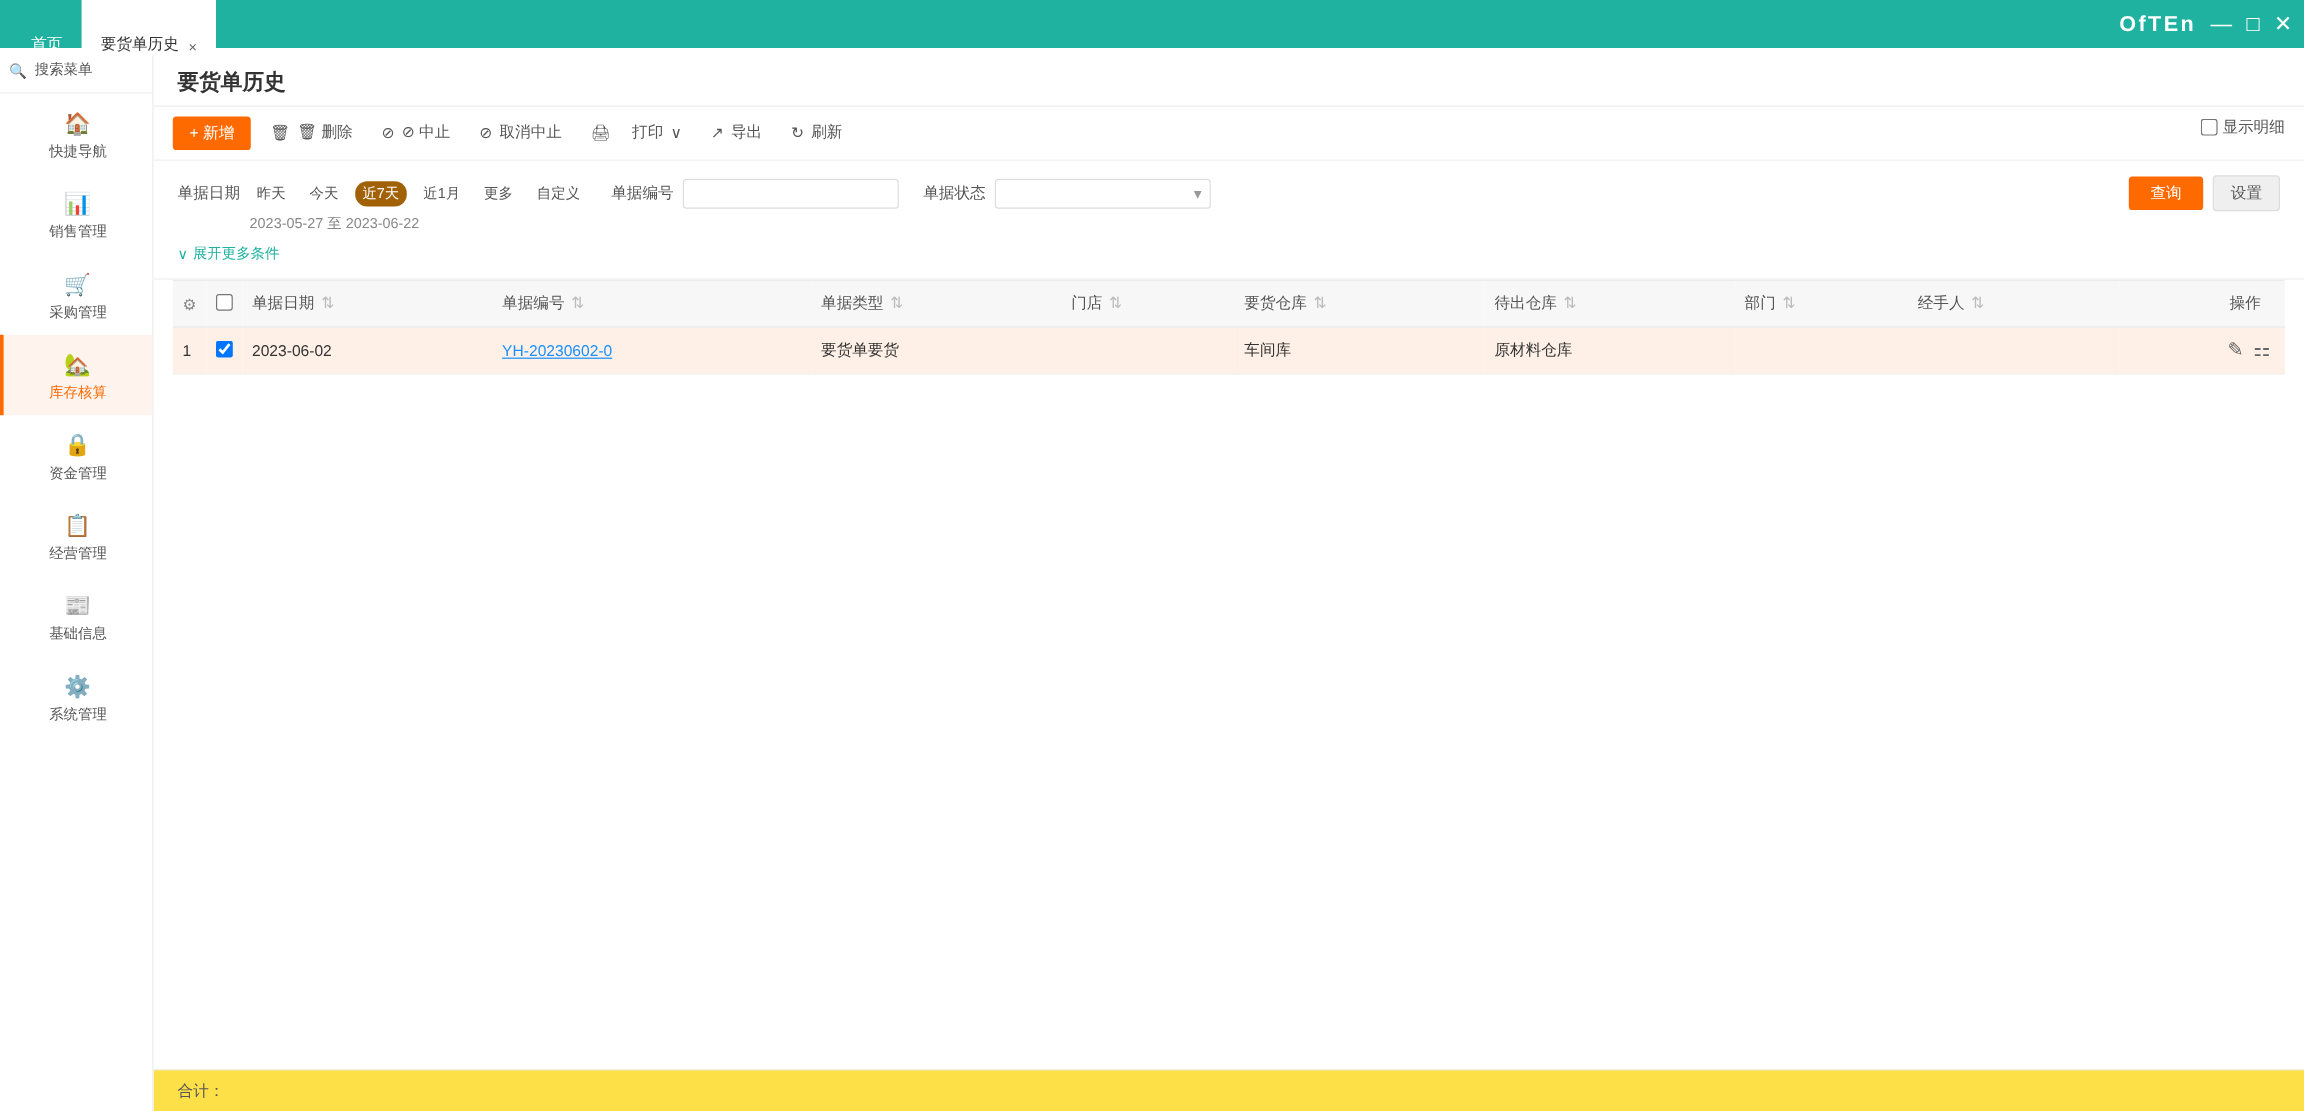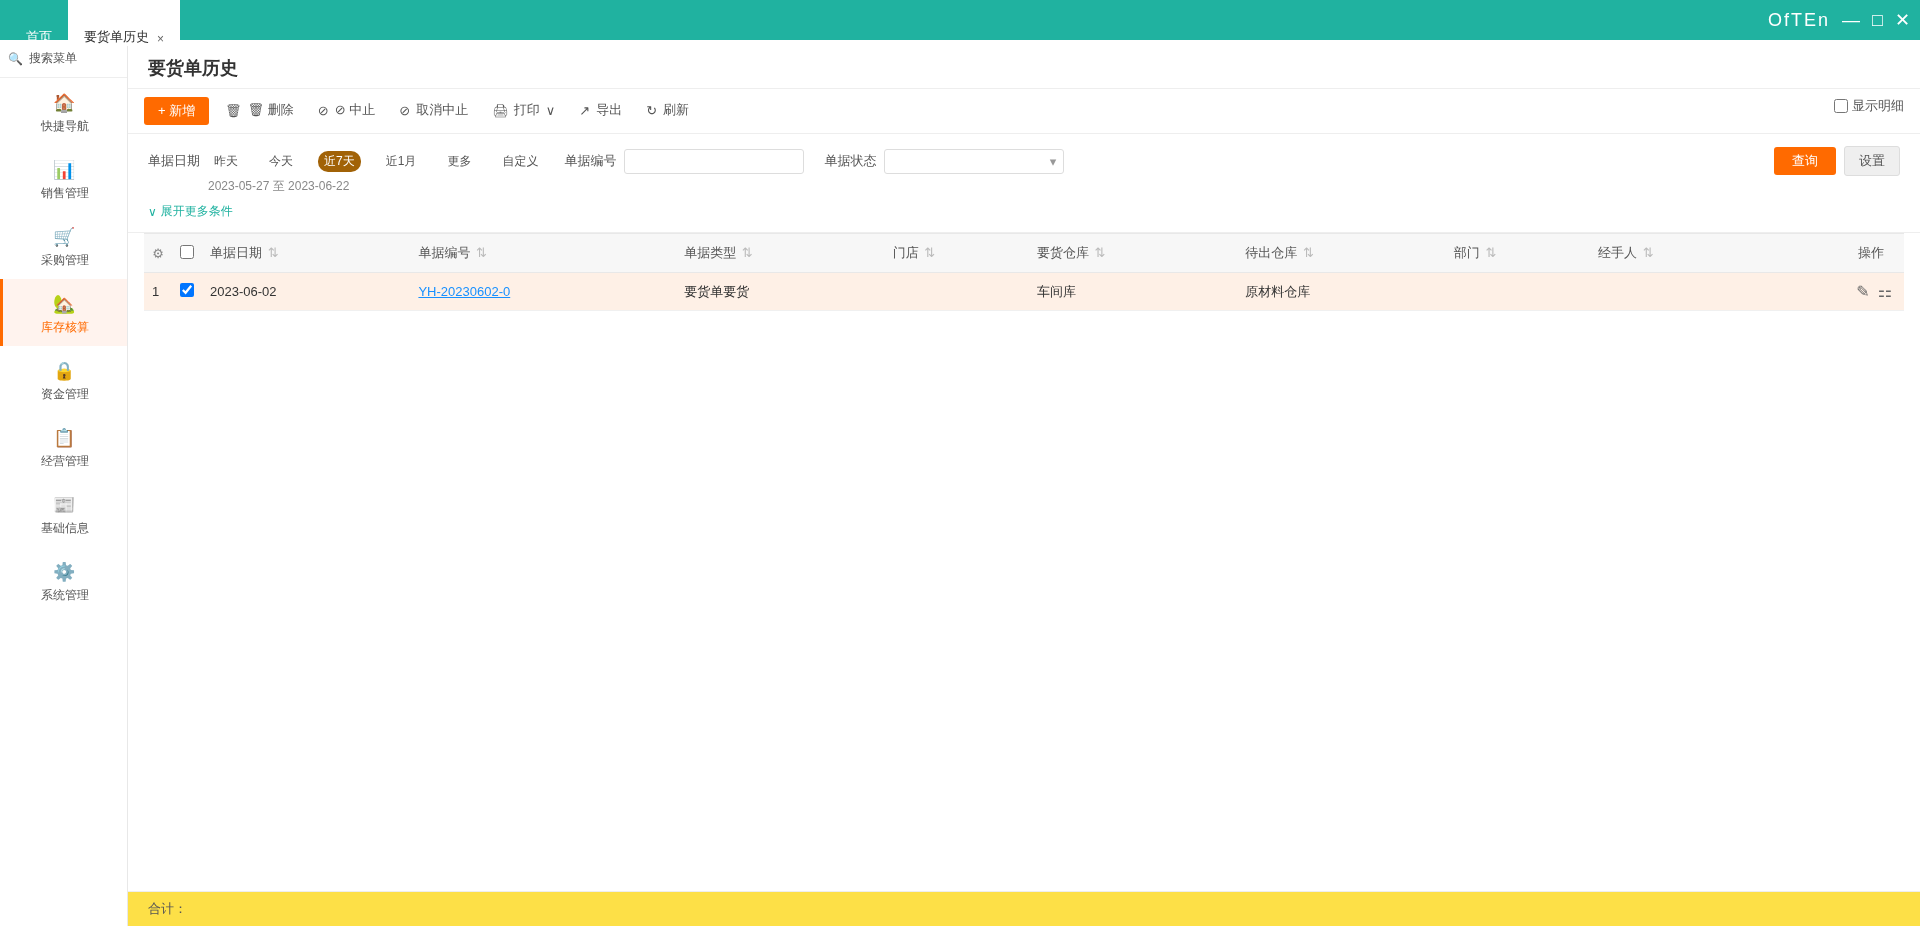--- a/index.html
+++ b/index.html
@@ -6,21 +6,21 @@
     body { font-family: "Microsoft YaHei", Arial, sans-serif; font-size: 13px; color: #333; background: #f0f2f5; display: flex; flex-direction: column; height: 926px; overflow: hidden; }
 
     
     .top-bar { height: 40px; background: #20b2a0; display: flex; align-items: center; padding: 0 10px; gap: 0; flex-shrink: 0; }
     .tab-item { height: 52px; display: flex; align-items: flex-end; padding: 0 16px; font-size: 13px; color: #fff; cursor: pointer; position: relative; }
     .tab-item.home { background: transparent; }
     .tab-item.active { background: #fff; color: #333; border-radius: 4px 4px 0 0; }
     .tab-item .tab-close { margin-left: 8px; font-size: 12px; cursor: pointer; color: #666; }
     .top-bar-right { margin-left: auto; display: flex; align-items: center; gap: 12px; }
     .top-bar-right span { color: #fff; font-size: 18px; cursor: pointer; }
-    .brand-text { color: #fff; font-size: 16px; font-weight: normal; letter-spacing: 2px; }
+    .brand-text { color: #fff; font-size: 16px; font-weight: bold; letter-spacing: 2px; }
 
     
     .main-layout { display: flex; flex: 1; overflow: hidden; }
 
     
     .sidebar { width: 128px; background: #fff; border-right: 1px solid #e8e8e8; display: flex; flex-direction: column; flex-shrink: 0; }
     .sidebar-item { display: flex; flex-direction: column; align-items: center; padding: 14px 0 10px; cursor: pointer; color: #555; font-size: 12px; gap: 4px; border-left: 3px solid transparent; }
     .sidebar-item.active { background: #fff3ee; color: #ff6a00; border-left: 3px solid #ff6a00; }
     .sidebar-item .icon { font-size: 18px; }
     .sidebar-search { display: flex; align-items: center; padding: 10px 8px; gap: 6px; border-bottom: 1px solid #eee; cursor: pointer; }
@@ -37,21 +37,21 @@
     .toolbar-btn.orange { background: #ff6a00; color: #fff; border: none; padding: 5px 14px; border-radius: 3px; font-size: 13px; }
     .toolbar-btn.border { border: 1px solid #ddd; }
     .toolbar-spacer { flex: 1; }
     .show-detail-cb { display: flex; align-items: center; gap: 4px; font-size: 13px; color: #555; }
 
     
     .filter-area { padding: 12px 20px; background: #fff; border-bottom: 1px solid #eee; flex-shrink: 0; }
     .filter-row { display: flex; align-items: center; gap: 20px; flex-wrap: wrap; }
     .filter-item { display: flex; align-items: center; gap: 8px; font-size: 13px; }
     .filter-label { color: #555; white-space: nowrap; }
-    .date-shortcuts { display: flex; gap: 19px; align-items: center; }
+    .date-shortcuts { display: flex; gap: 8px; align-items: center; }
     .date-shortcut { font-size: 12px; color: #555; cursor: pointer; padding: 2px 6px; border-radius: 10px; }
     .date-shortcut.active { background: #a16207; color: #fff; border-radius: 10px; }
     .filter-input { border: 1px solid #ddd; border-radius: 3px; padding: 4px 8px; font-size: 13px; width: 180px; outline: none; }
     .filter-select { border: 1px solid #ddd; border-radius: 3px; padding: 4px 24px 4px 8px; font-size: 13px; width: 180px; outline: none; appearance: none; background: #fff; }
     .filter-select-wrap { position: relative; display: inline-block; }
     .filter-select-wrap::after { content: "▾"; position: absolute; right: 8px; top: 50%; transform: translateY(-50%); color: #999; pointer-events: none; }
     .expand-more { display: flex; align-items: center; gap: 4px; color: #20b2a0; cursor: pointer; font-size: 13px; margin-top: 8px; }
     .expand-more span { font-size: 12px; }
 
     
@@ -162,21 +162,21 @@
       <div class="toolbar-btn">
         <span>⊘</span>
         <span style="margin-left:2px">⊘ 中止</span>
       </div>
       <div class="toolbar-btn">
         <span>⊘</span>
         <span style="margin-left:2px">取消中止</span>
       </div>
       <div class="toolbar-btn">
         <span>🖨</span>
-        <span style="margin-left:1px">打印</span>
+        <span style="margin-left:14px">打印</span>
         <span style="margin-left:2px">∨</span>
       </div>
       <div class="toolbar-btn">
         <span>↗</span>
         <span style="margin-left:2px">导出</span>
       </div>
       <div class="toolbar-btn">
         <span>↻</span>
         <span style="margin-left:2px">刷新</span>
       </div>

